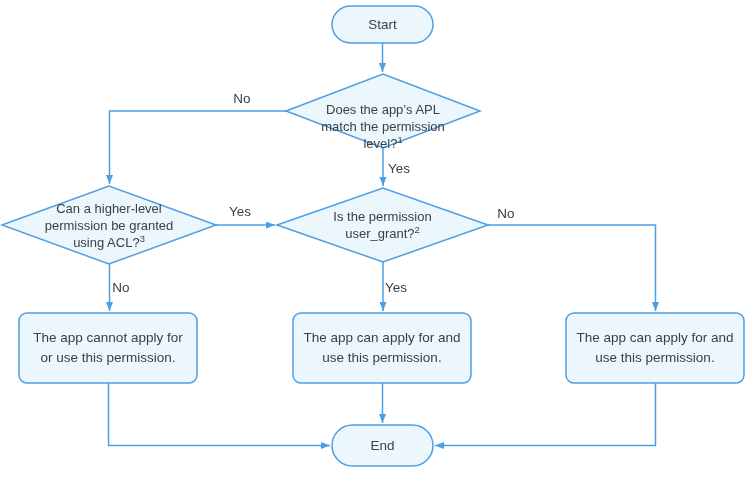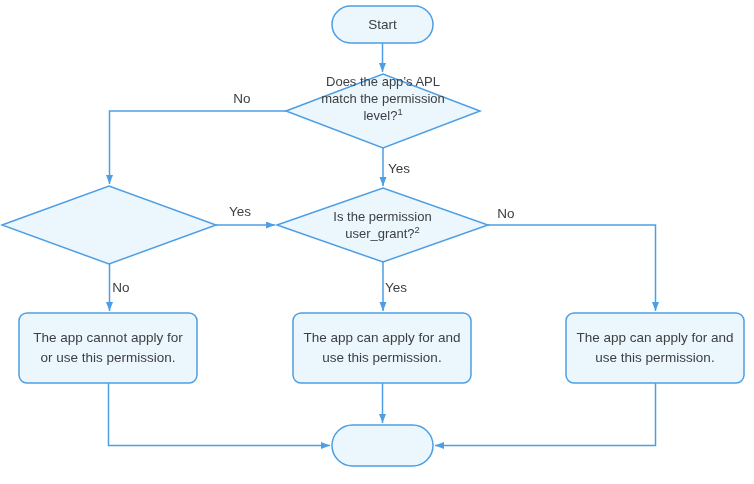--- a/index.html
+++ b/index.html
@@ -92,26 +92,31 @@
     <rect class="shape" x="19" y="313" width="178" height="70" rx="8" ry="8"></rect>
     <rect class="shape" x="293" y="313" width="178" height="70" rx="8" ry="8"></rect>
     <rect class="shape" x="566" y="313" width="178" height="70" rx="8" ry="8"></rect>
     <rect class="shape" x="332" y="425" width="101" height="41" rx="20.5" ry="20.5"></rect>
   </svg>
 
   <div class="label pill-label" style="left:332px; top:6px; width:101px; height:37px;">
     <div class="inner"><span>Start</span></div>
   </div>
 
-  <div class="label" style="left:286px; top:61px; width:194px; height:74px;">
+  <div class="label" style="left:286px; top:89px; width:194px; height:74px;">
     <div class="inner"><span>Does the app’s APL
 match the permission
 level?</span><sup>1</sup></div>
   </div>
 
+  <div class="label" style="left:2px; top:186px; width:214px; height:78px;">
+    <div class="inner"><span>Can a higher-level
+permission be granted
+using ACL?</span><sup>3</sup></div>
+  </div>
 
   <div class="label" style="left:277px; top:188px; width:211px; height:74px;justify-content:center;">
     <div class="inner"><span>Is the permission
 user_grant?</span><sup>2</sup></div>
   </div>
 
   <div class="label box-label" style="left:19px; top:313px; width:178px; height:70px;">
     <div class="inner"><span>The app cannot apply for
 or use this permission.</span></div>
   </div>
@@ -119,20 +124,23 @@
   <div class="label box-label" style="left:293px; top:313px; width:178px; height:70px;">
     <div class="inner"><span>The app can apply for and
 use this permission.</span></div>
   </div>
 
   <div class="label box-label" style="left:566px; top:313px; width:178px; height:70px;">
     <div class="inner"><span>The app can apply for and
 use this permission.</span></div>
   </div>
 
+  <div class="label pill-label" style="left:332px; top:425px; width:101px; height:41px;">
+    <div class="inner"><span>End</span></div>
+  </div>
 
   <div class="edge-label" style="left:242px; top:98px;">No</div>
   <div class="edge-label" style="left:399px; top:168px;">Yes</div>
   <div class="edge-label" style="left:240px; top:211px;">Yes</div>
   <div class="edge-label" style="left:506px; top:213px;">No</div>
   <div class="edge-label" style="left:121px; top:287px;">No</div>
   <div class="edge-label" style="left:396px; top:287px;">Yes</div>
 
 </div>
 

